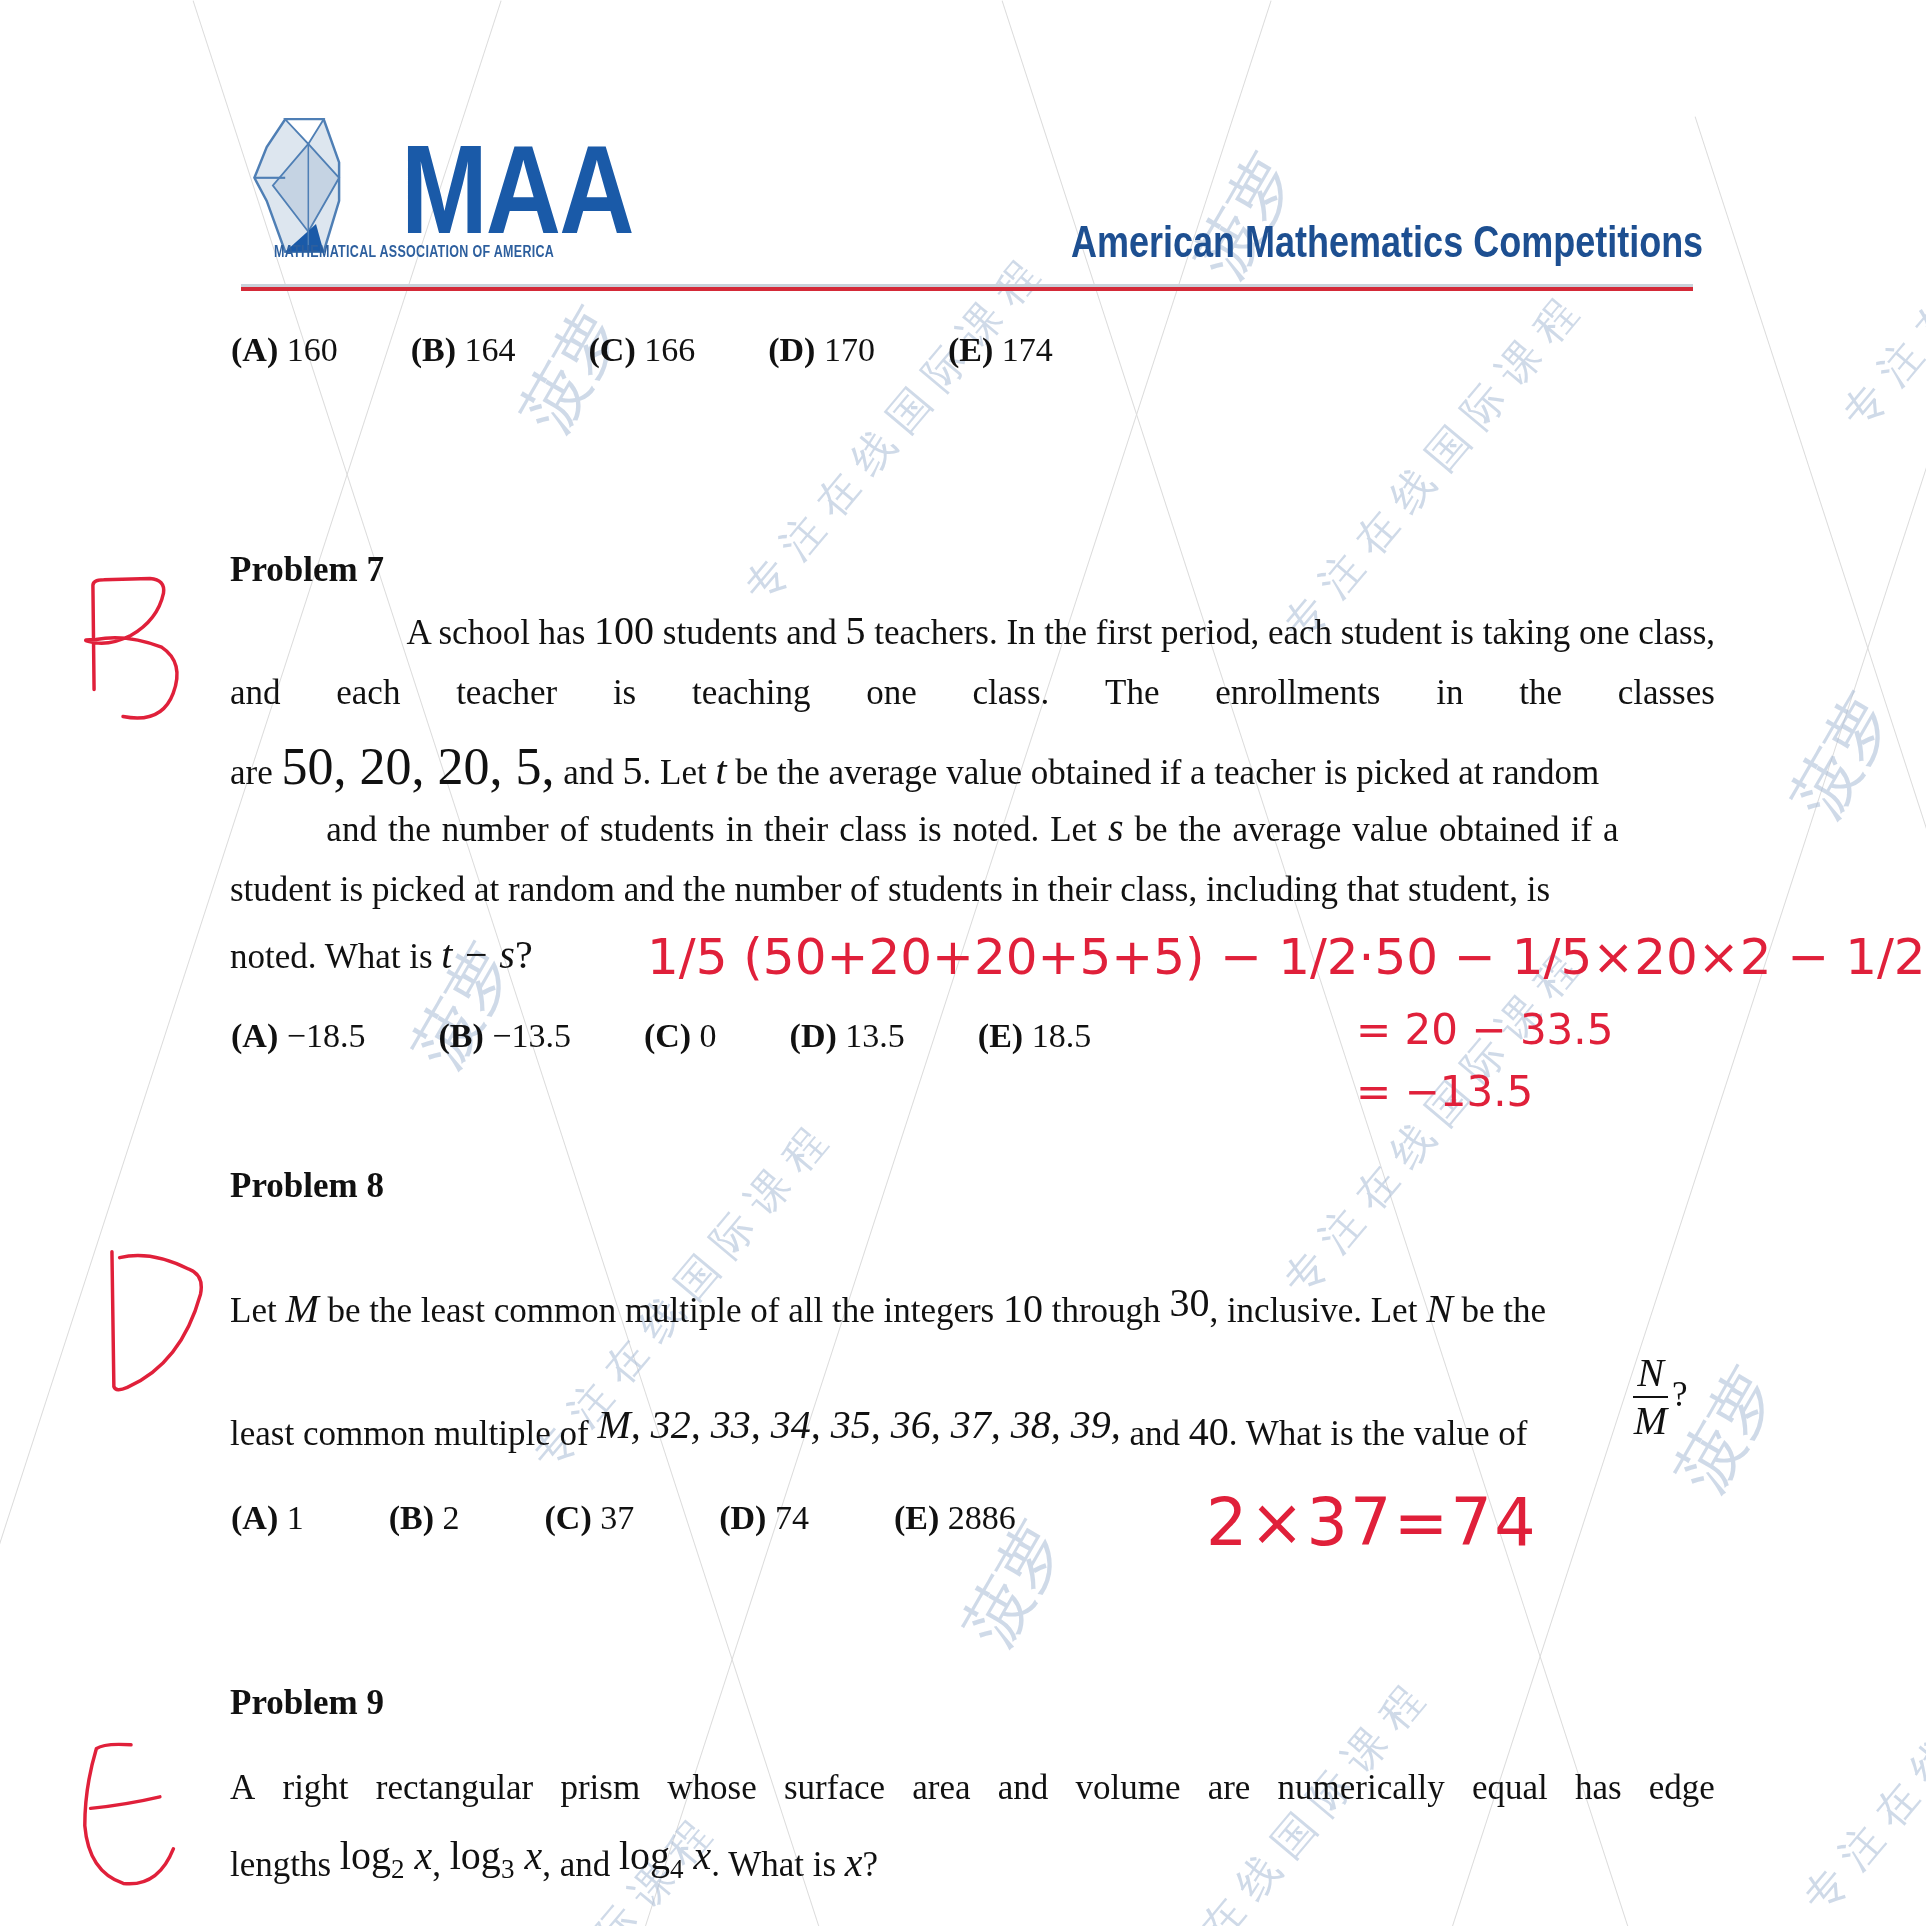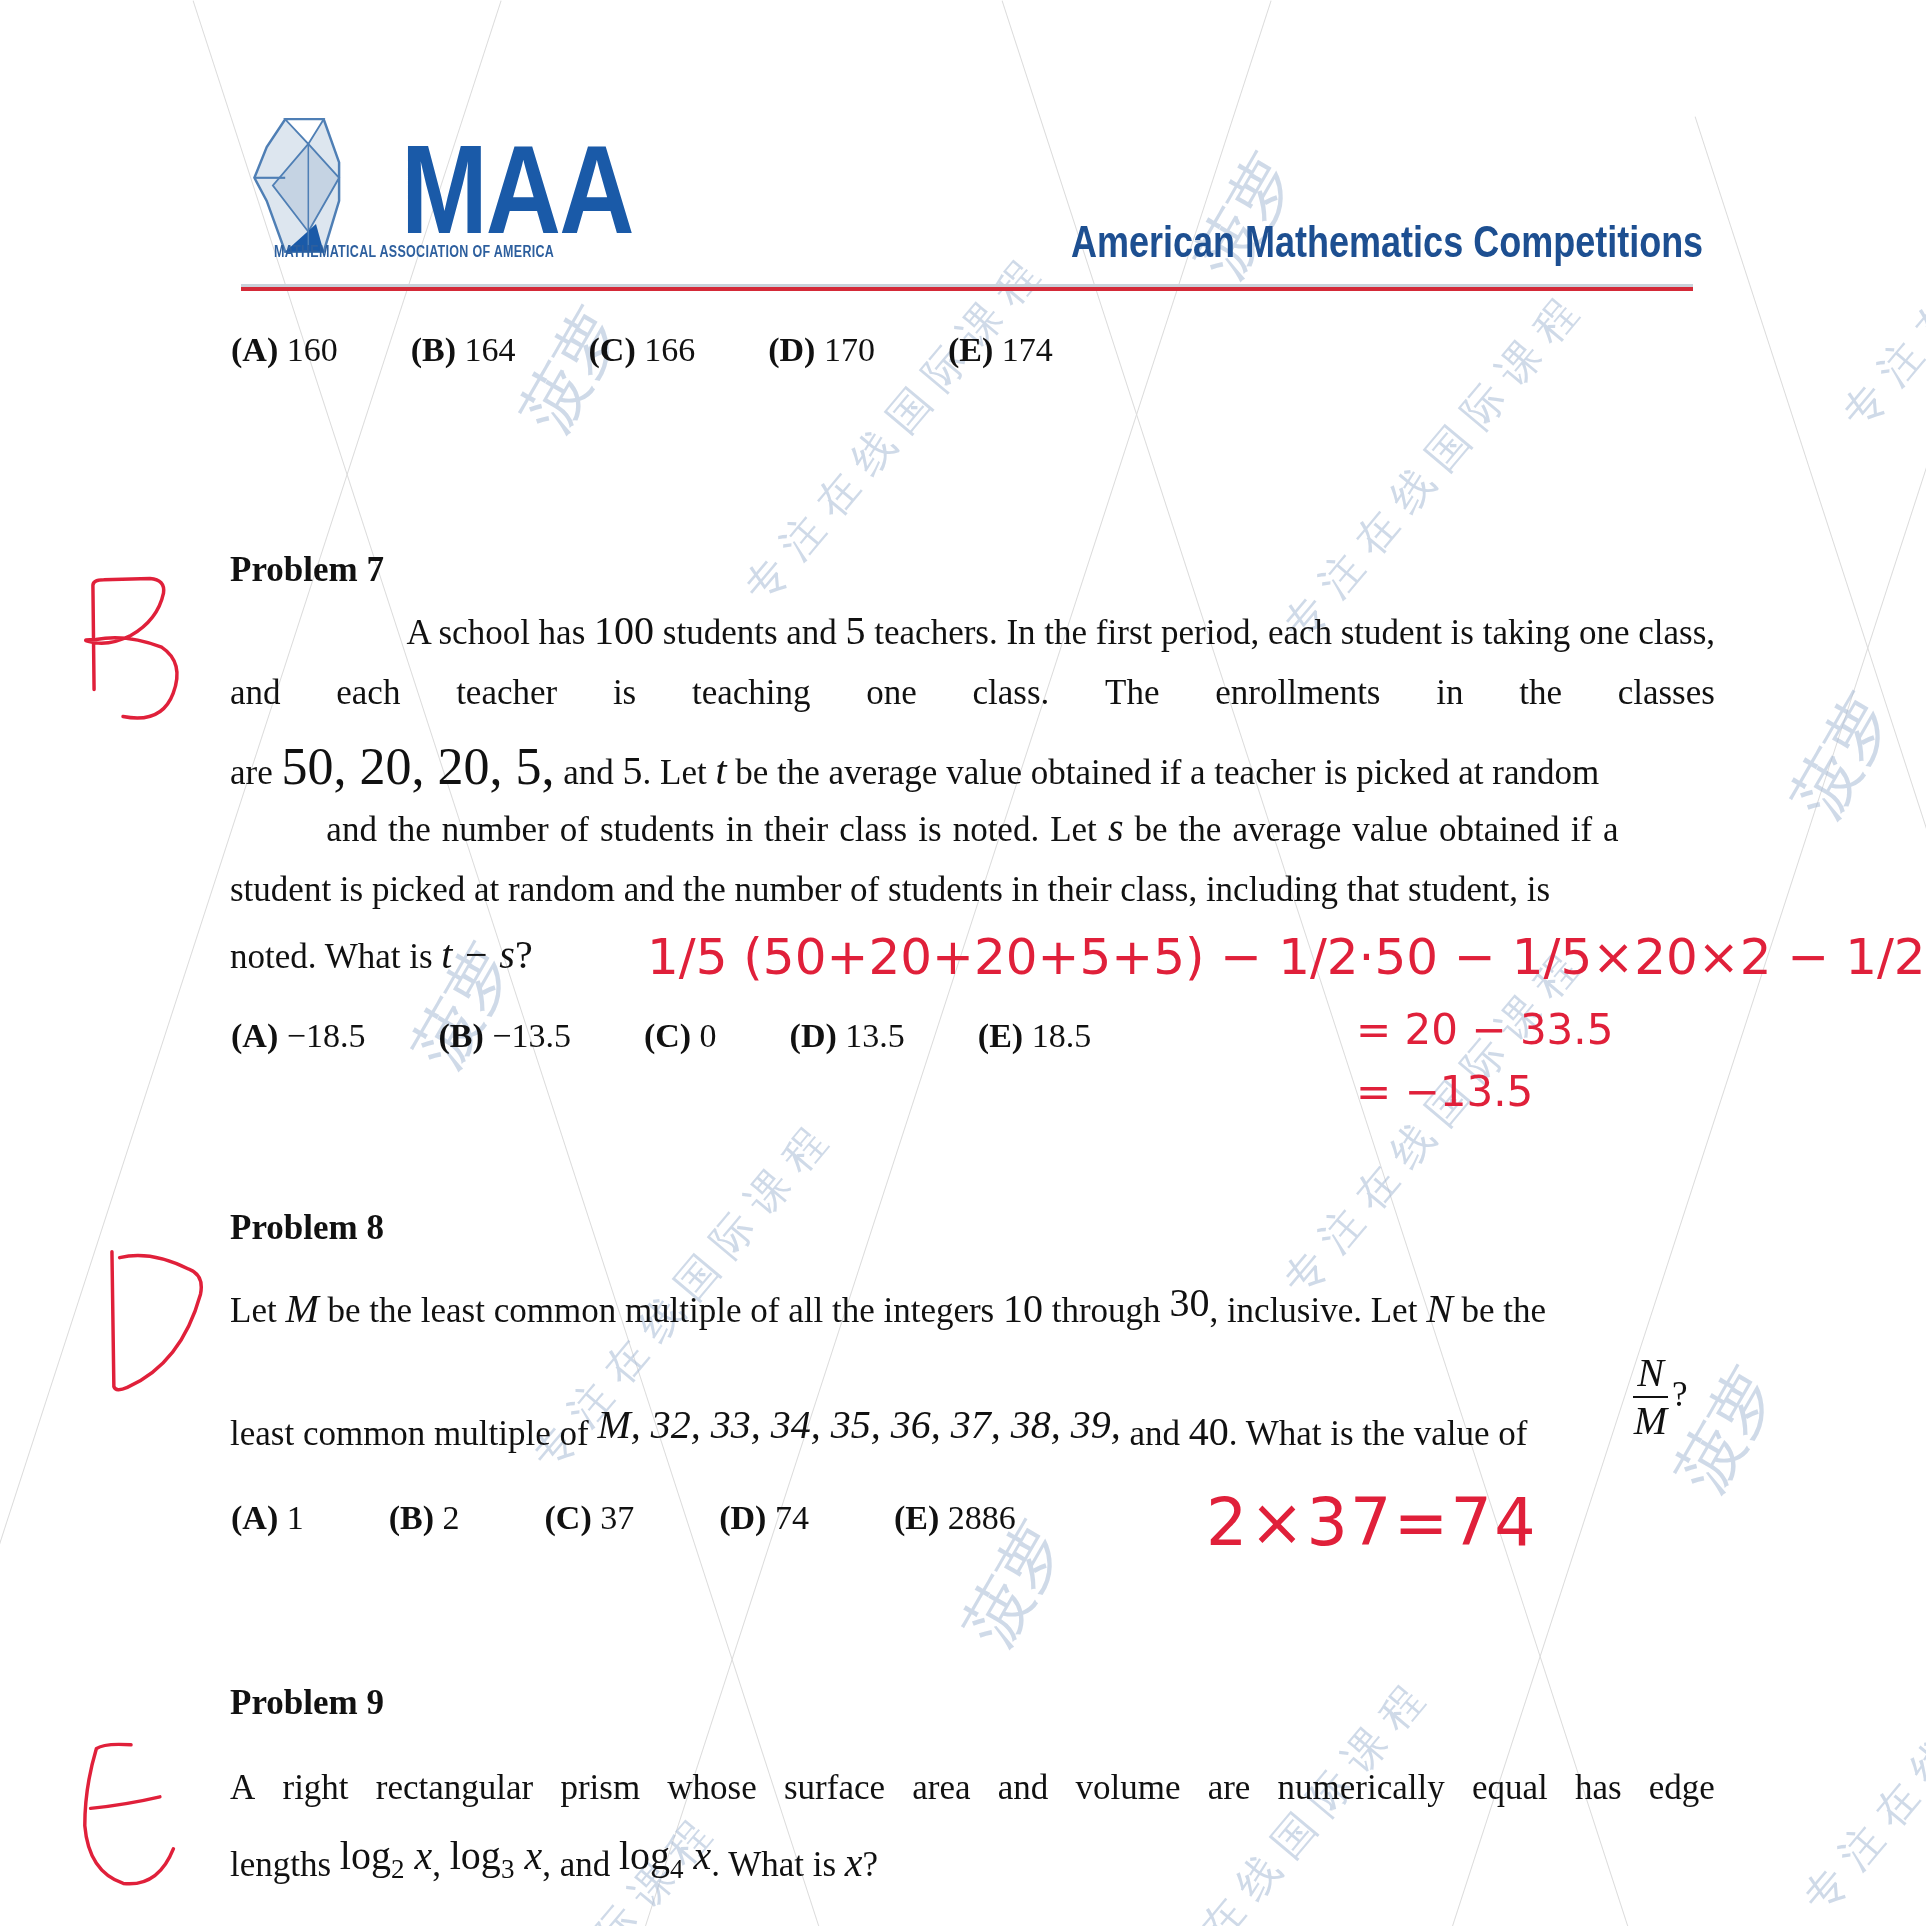--- a/index.html
+++ b/index.html
@@ -112,21 +112,21 @@
 <div class="abs hw" style="left:1356px;top:1005px;font-size:42px;">= 20 − 33.5</div>
 <div class="abs hw" style="left:1356px;top:1067px;font-size:42px;">= −13.5</div>
 
 <div class="abs choices" style="top:1017px;">
   <span class="choice"><span class="lbl">(A)</span> <span>−18.5</span></span><span class="choice"><span class="lbl">(B)</span> <span>−13.5</span></span><span class="choice"><span class="lbl">(C)</span> <span>0</span></span><span class="choice"><span class="lbl">(D)</span> <span>13.5</span></span><span class="choice"><span class="lbl">(E)</span> <span>18.5</span></span>
 </div>
 
 <svg class="hw-svg" style="left:104px;top:1248px;" width="116" height="154" viewBox="0 0 300 400">
   <path d="M20,10 L25,360 Q30,375 60,362 Q200,300 250,120 Q260,70 220,55 Q120,5 40,25" fill="none" stroke="#e0203a" stroke-width="9" stroke-linecap="round"></path>
 </svg>
-<div class="abs ptitle" style="top:1208px;text-align:right;">Problem 8</div>
+<div class="abs ptitle" style="top:1166px;text-align:right;">Problem 8</div>
 
 <div class="abs line" style="top:1285px;">
   <span>Let </span><i style="font-size:40px">M</i><span> be the least common multiple of all the integers </span><span style="font-size:40px">10</span><span> through </span><span style="font-size:40px;position:relative;top:-6.2px">30</span><span>, inclusive. Let </span><i style="font-size:40px">N</i><span> be the</span>
 </div>
 <div class="abs line" style="top:1408px;">
   <span>least common multiple of </span><span style="font-size:40px;position:relative;top:-7px"><i>M, 32, 33, 34, 35, 36, 37, 38, 39,</i></span><span> and </span><span style="font-size:40px">40</span><span>. What is the value of </span>
 </div>
 <div class="abs" style="left:1633px;top:1350px;font-size:40px;text-align:center;width:35px;">
   <div style="font-style:italic;border-bottom:2.3px solid #111;line-height:46px;">N</div>
   <div style="font-style:italic;line-height:46px;">M</div>

